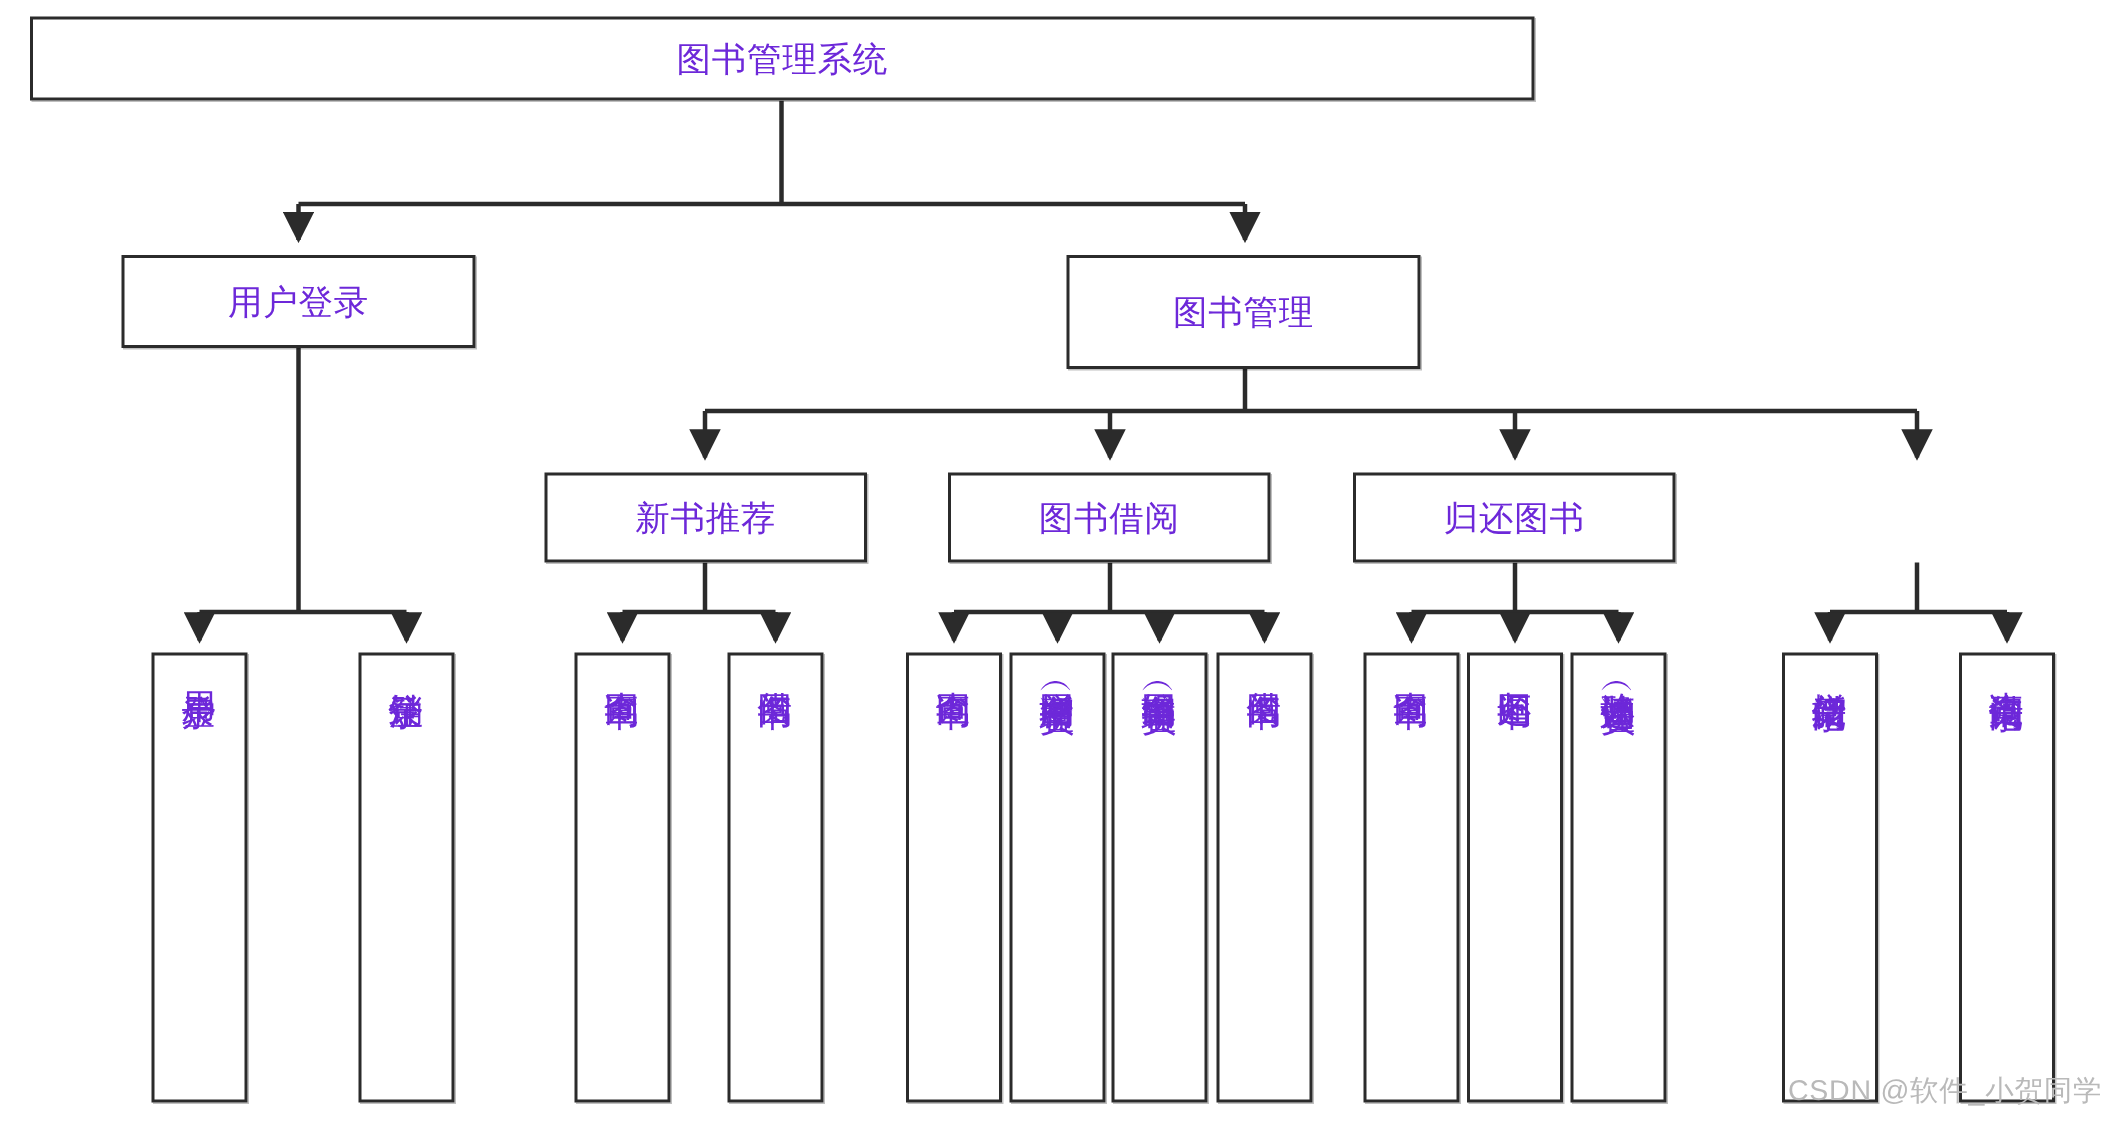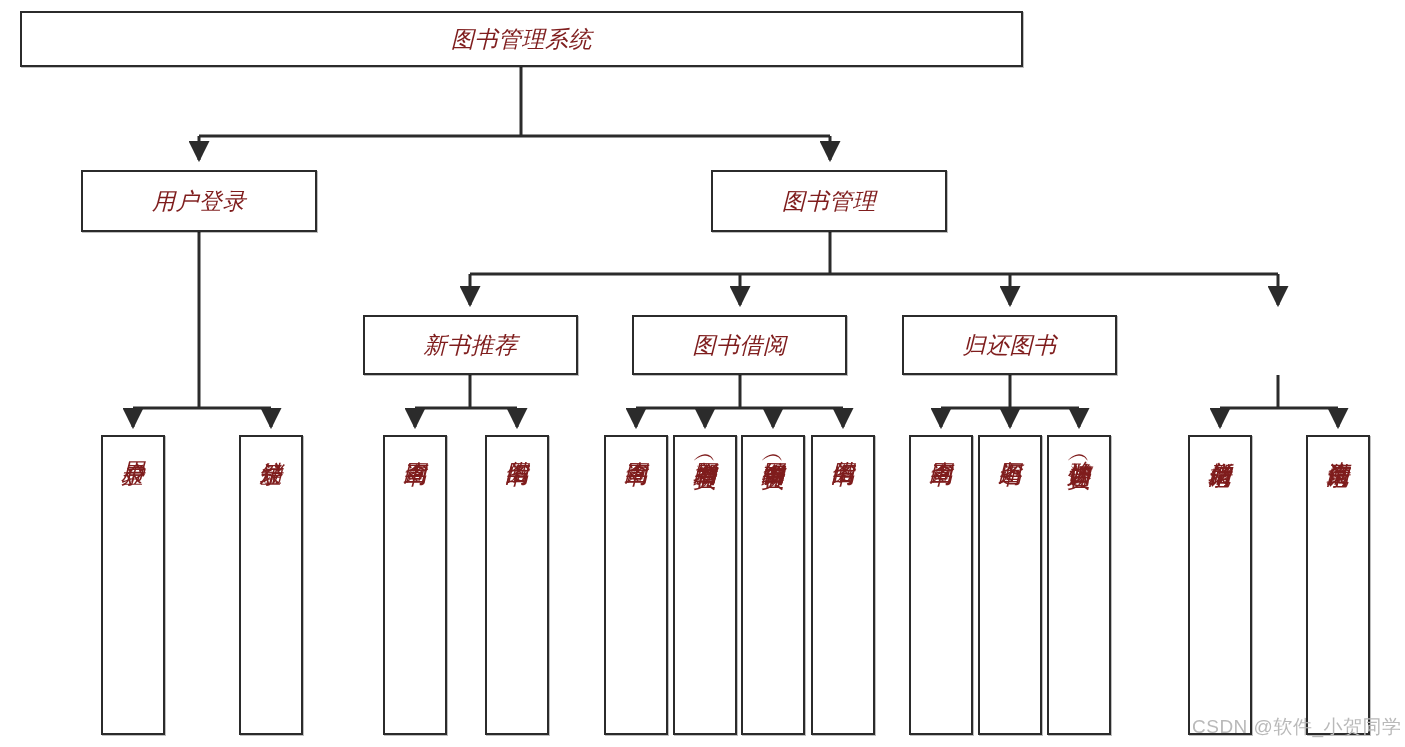--- a/index.html
+++ b/index.html
@@ -27,23 +27,22 @@
     pointer-events: none;
   }
   .node {
     position: absolute;
     box-sizing: border-box;
     background: #ffffff;
     border: 2px solid #2b2b2b;
     display: flex;
     align-items: center;
     justify-content: center;
-    color: #7f1d1d;
+    color: #6d28d9;
     box-shadow: 1px 1px 0 rgba(0,0,0,0.25);
-    font-style: italic;
   }
   .node .label {
     text-align: center;
     line-height: 1.15;
     white-space: pre;
   }
   .node.horiz .label {
     font-size: 23px;
     letter-spacing: 0.5px;
   }
@@ -127,21 +126,21 @@
     </g>
   </svg>
 
   <div class="node root horiz" style="left:20px; top:11px; width:1003px; height:56px;">
     <span class="label">图书管理系统</span>
   </div>
 
   <div class="node horiz" style="left:81px; top:170px; width:236px; height:62px;">
     <span class="label">用户登录</span>
   </div>
-  <div class="node horiz" style="left:711px; top:170px; width:236px; height:62px;">
+  <div class="node horiz" style="left:711px; top:170px; width:236px; height:76px;">
     <span class="label">图书管理</span>
   </div>
 
   <div class="node horiz" style="left:632px; top:315px; width:215px; height:60px;">
     <span class="label">图书借阅</span>
   </div>
   <div class="node horiz" style="left:363px; top:315px; width:215px; height:60px;">
     <span class="label">新书推荐</span>
   </div>
   <div class="node horiz" style="left:902px; top:315px; width:215px; height:60px;">

